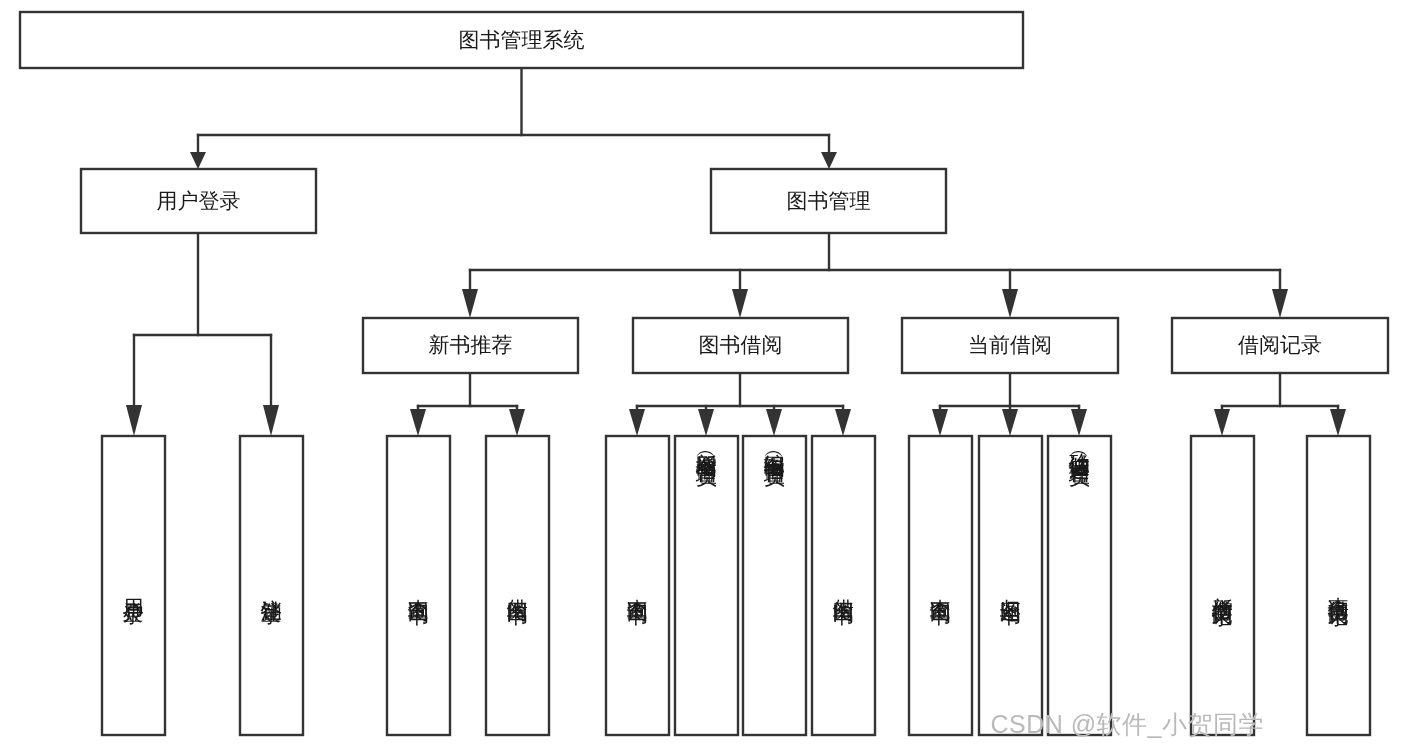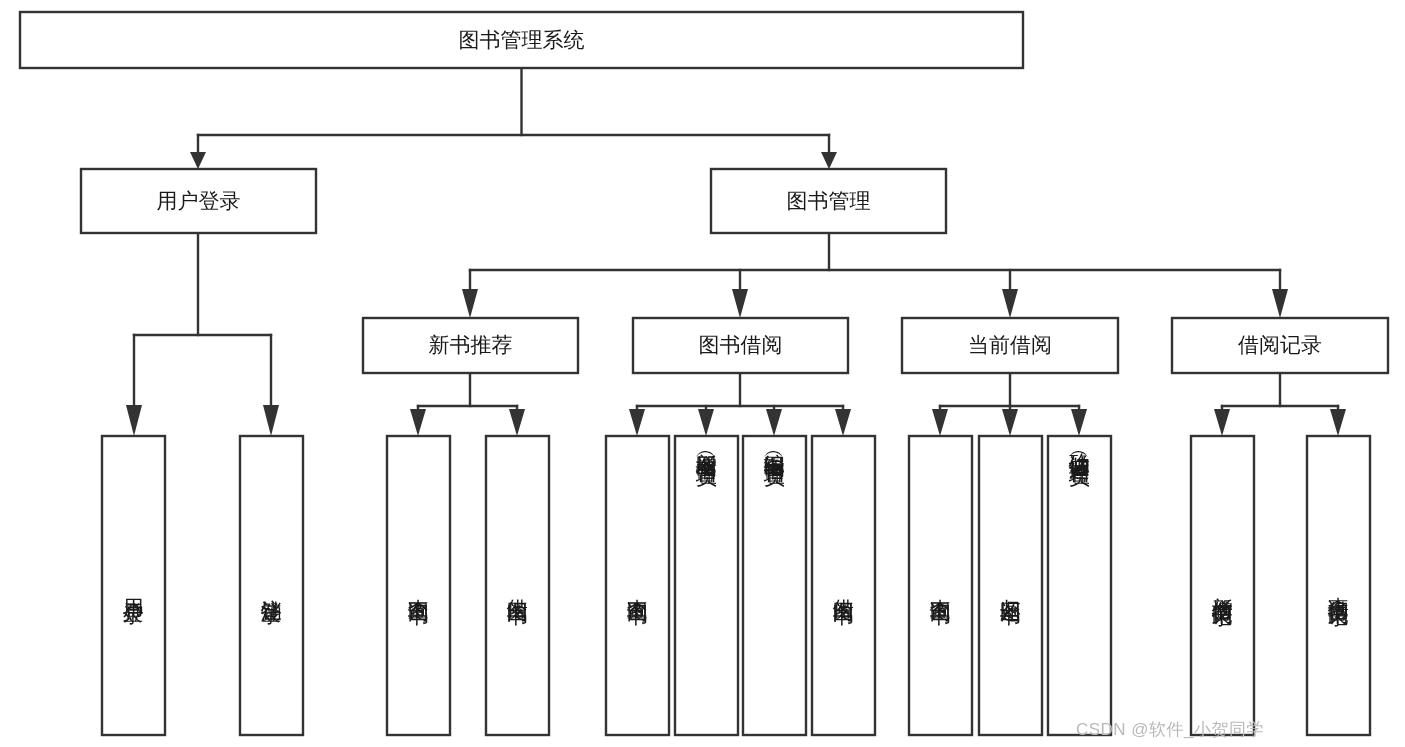--- a/index.html
+++ b/index.html
@@ -64,21 +64,21 @@
     line-height: 1.12;
     letter-spacing: 2px;
     color: #1a1a1a;
     white-space: nowrap;
   }
   .watermark {
     position: absolute;
     right: 12px;
     bottom: 6px;
     font-family: "Liberation Sans", "DejaVu Sans", sans-serif;
-    font-size: 17px;
+    font-size: 25px;
     color: #b9b9b9;
     letter-spacing: 0.5px;
     user-select: none;
   }
 </style>
 </head>
 <body>
 
 <div id="diagram-root">
 

